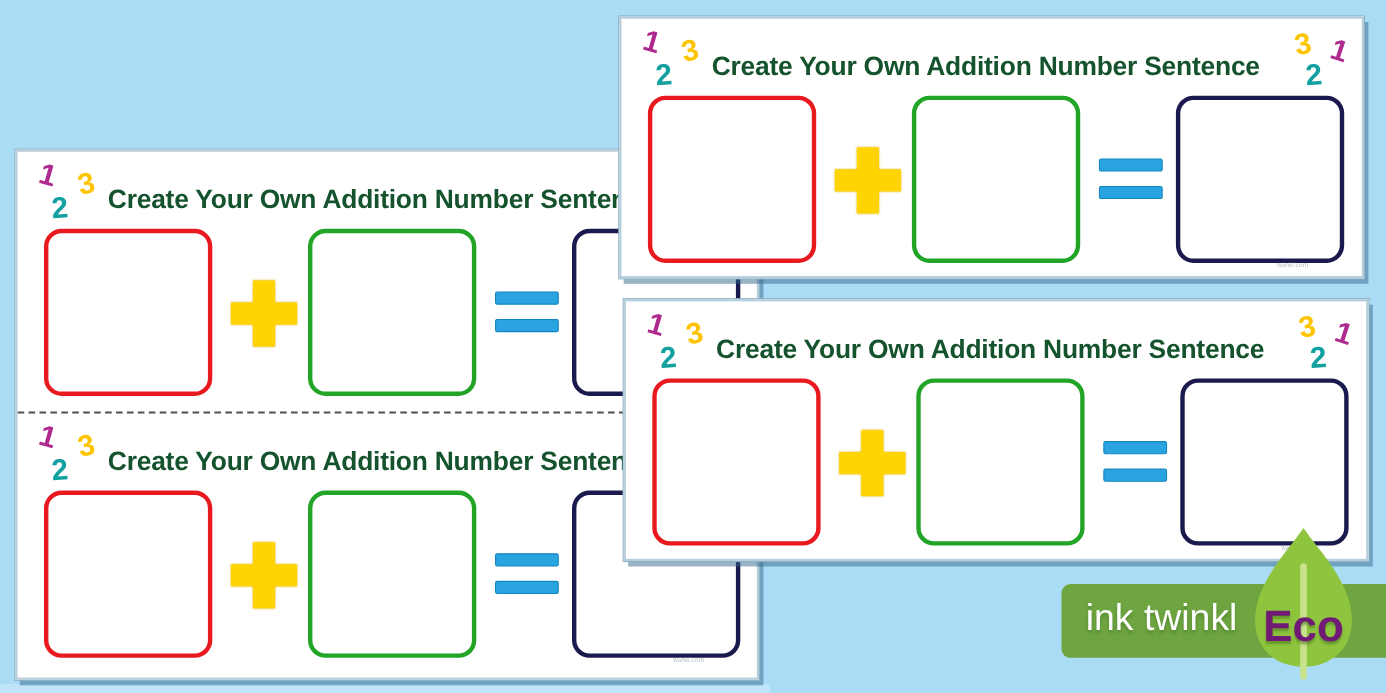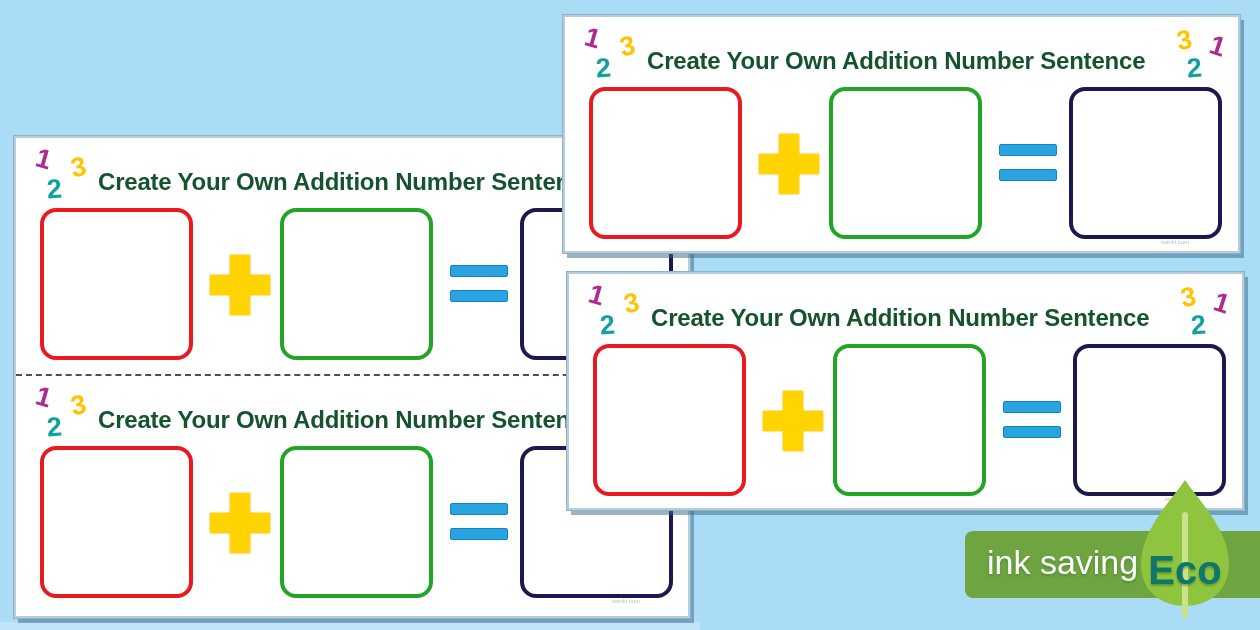--- a/index.html
+++ b/index.html
@@ -61,21 +61,21 @@
   .wm-single{left:596px;top:222px;}
   .wm-sheet{left:596px;top:460px;}
 
   
   .eco-banner{position:absolute;left:965px;top:531px;width:295px;height:67px;
     background:#6ea540;border-radius:8px 0 0 8px;z-index:5;}
   .ink-label{position:absolute;left:987px;top:545px;font-size:34px;color:#ffffff;
     z-index:6;text-shadow:0 2px 3px rgba(40,90,20,.35);line-height:1;}
   .eco-leaf{position:absolute;left:1128px;top:478px;z-index:6;}
   .eco-label{position:absolute;left:1128px;top:550px;width:114px;text-align:center;
-    font-size:40px;font-weight:bold;color:#0f766e;z-index:7;line-height:1;
+    font-size:40px;font-weight:bold;color:#701a75;z-index:7;line-height:1;
     text-shadow:0 2px 2px rgba(60,110,30,.5);}
 </style>
 </head>
 <body>
 
 <div class="bottom-glow"></div>
 
 <div class="card card-a">
 
   <div class="tpl">
@@ -167,18 +167,18 @@
     <div class="equals">
         <span class="bar1"></span>
         <span class="bar2"></span>
       </div>
     <div class="nbox navy"></div>
   </div>
   <span class="watermark wm-single">twinkl.com</span>
 </div>
 
 <div class="eco-banner"></div>
-<span class="ink-label">ink saving</span>
+<span class="ink-label">ink twinkl</span>
 <svg class="eco-leaf" width="114" height="140" viewBox="0 0 114 140">
   <path d="M57 2 C42 24 13 52 13 86 C13 112 32 128 57 128 C82 128 101 112 101 86 C101 52 72 24 57 2 Z" fill="#8fc43f"></path>
   <rect x="54" y="34" width="6" height="106" rx="3" fill="#c9e28e"></rect>
 </svg>
 <span class="eco-label">Eco</span>
 
 </body></html>

